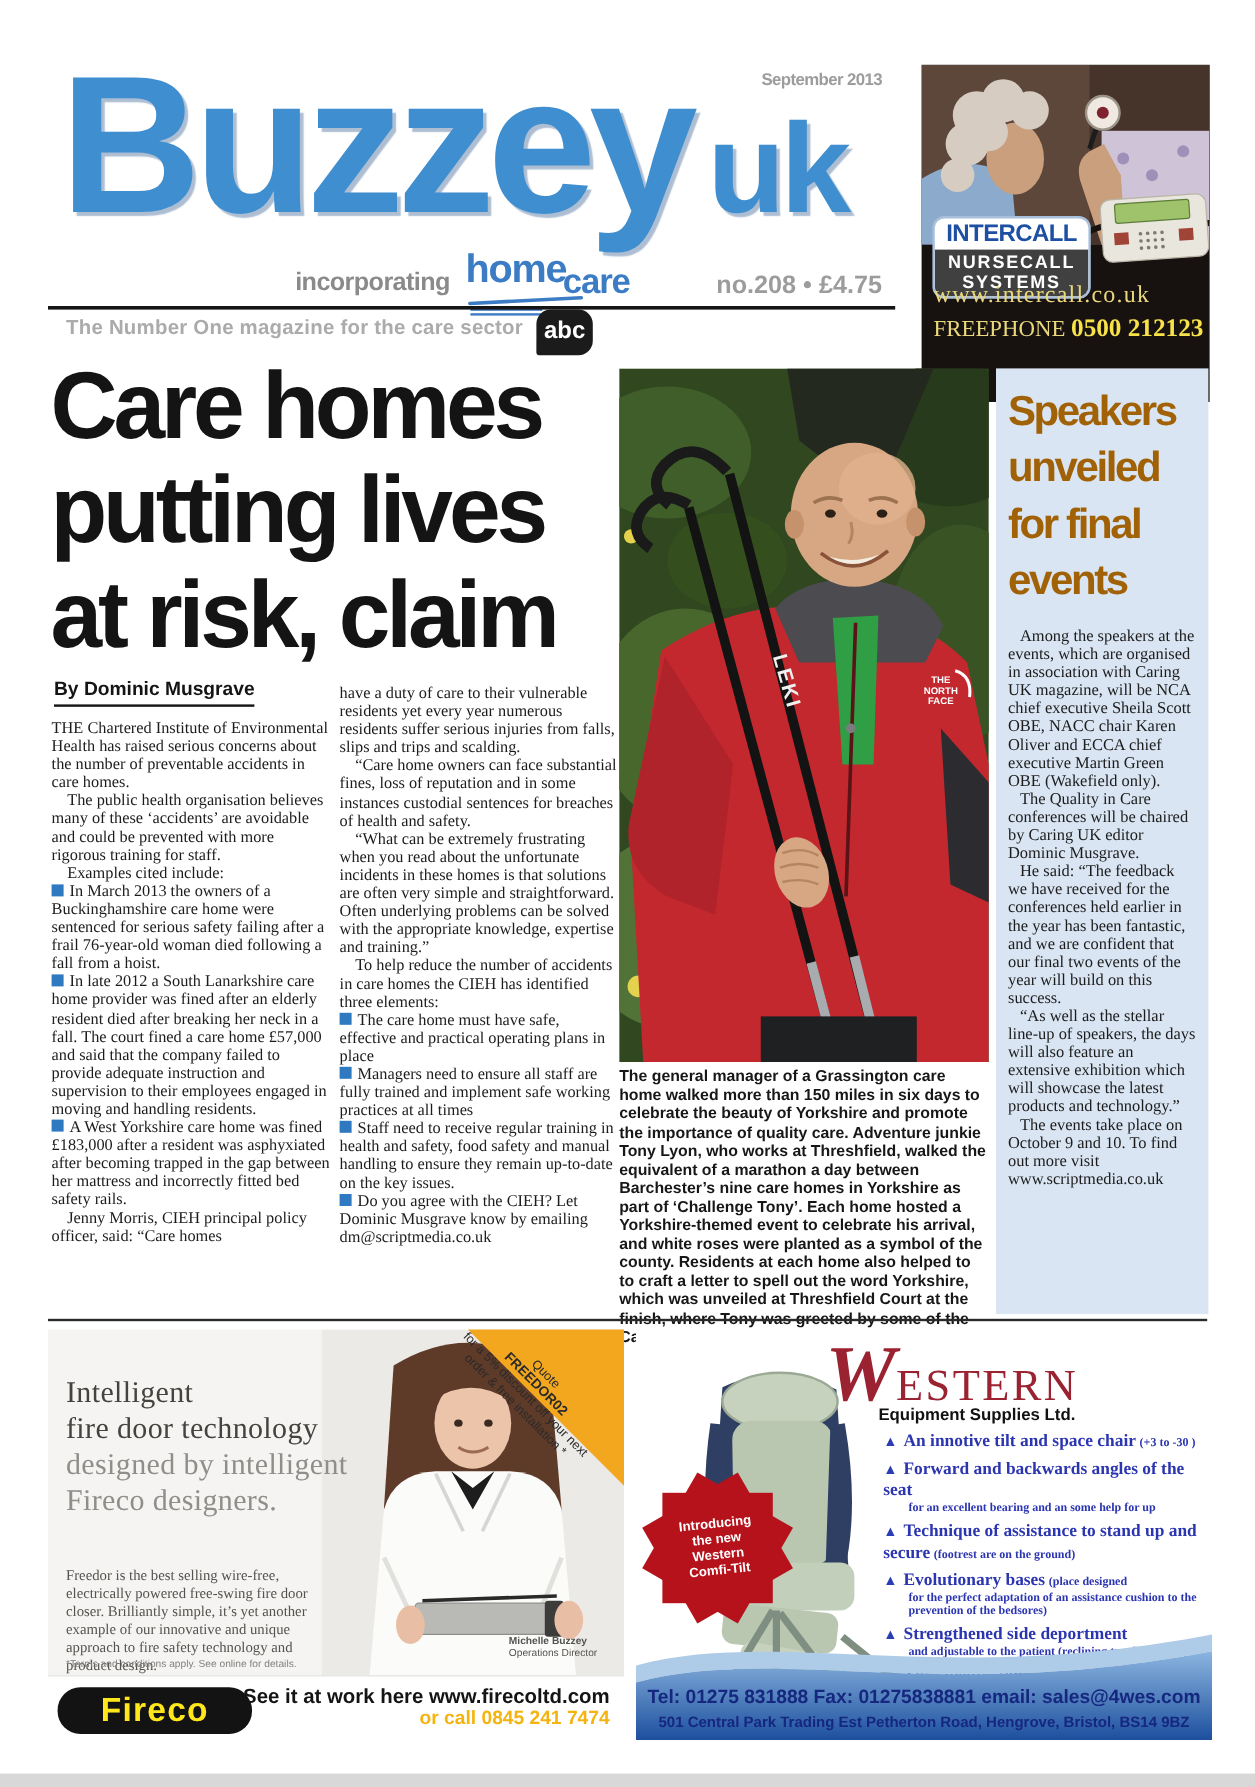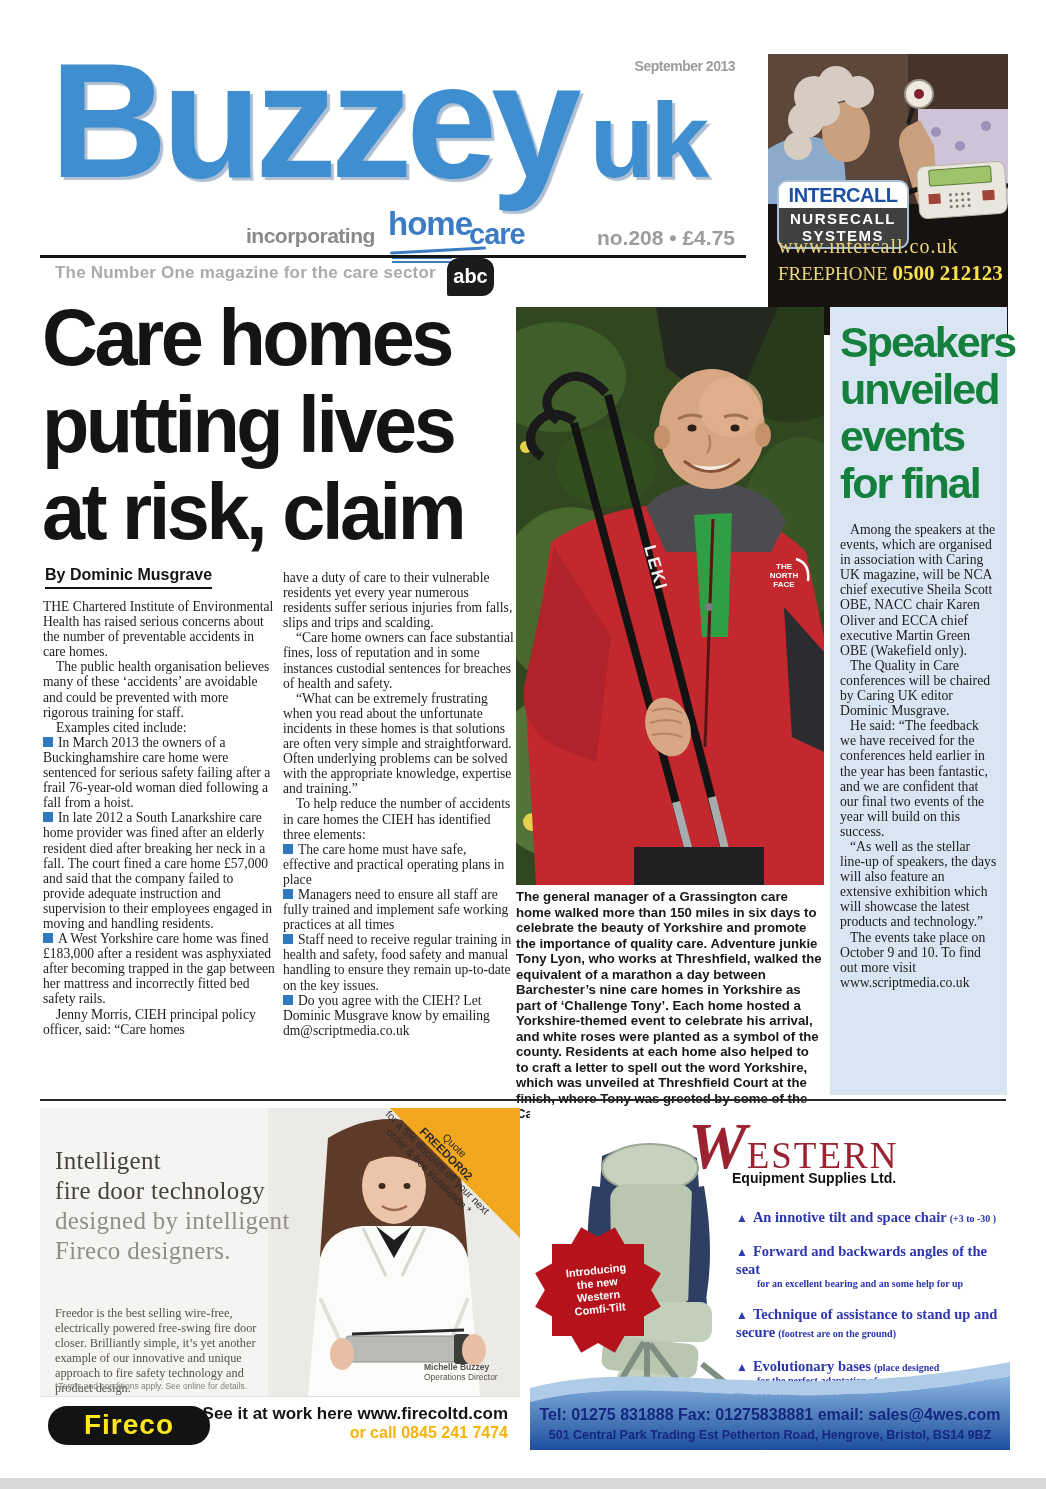--- a/index.html
+++ b/index.html
@@ -46,21 +46,21 @@
   .col p { margin:0; }
   .col p.ind { text-indent:13px; }
   .col p.bul::before { content:""; display:inline-block; width:10px; height:10px; background:#2e79bf; margin-right:5px; }
 
   
   .main-photo { left:516px; top:307px; width:308px; height:578px; }
   .caption { left:516px; top:889px; width:308px; font-size:13.2px; line-height:15.5px; font-weight:bold; color:#171717; }
 
   
   .sidebar { left:830px; top:307px; width:177px; height:788px; background:#d9e5f2; padding:12px 9px 0 10px; }
-  .sb-head { font-size:43px; line-height:47px; font-weight:bold; color:#15803d; letter-spacing:-2px; margin-bottom:15px; }
+  .sb-head { font-size:35px; line-height:47px; font-weight:bold; color:#a16207; letter-spacing:-2px; margin-bottom:15px; }
   .sidebar p { font-family:"Liberation Serif", serif; font-size:13.7px; line-height:15.1px; color:#1c1c1c; }
   .sidebar p.ind { text-indent:10px; }
 
   .rule-bottom { left:40px; top:1099px; width:966px; height:2px; background:#2a2a2a; }
 
   
   .fireco { left:40px; top:1108px; width:480px; height:344px; }
   .f-main { position:relative; width:480px; height:288px; background:#f5f4f2; overflow:hidden; }
   .f-photo { position:absolute; right:0; top:0; }
   .f-ribbon-bg { position:absolute; right:-92px; top:-92px; width:184px; height:184px; background:#f2a71e; transform:rotate(45deg); }
@@ -85,21 +85,21 @@
   .w-W { font-family:"Liberation Serif", serif; font-style:italic; font-weight:bold; font-size:66px; color:#9a2231; line-height:56px; }
   .w-rest { font-family:"Liberation Serif", serif; font-size:37px; color:#9a2231; letter-spacing:2px; }
   .w-sub { position:absolute; left:202px; top:62px; font-size:14px; font-weight:bold; color:#111;text-align:right; }
   .w-chair { position:absolute; left:2px; top:18px; }
   .w-star { position:absolute; left:6px; top:120px; width:124px; height:124px; }
   .w-star i { position:absolute; inset:16px; background:#b5121b; }
   .w-star i.r30 { transform:rotate(30deg); } .w-star i.r60 { transform:rotate(60deg); }
   .w-star span { position:absolute; inset:24px; display:flex; align-items:center; justify-content:center; text-align:center;
                  color:#fff; font-size:11px; line-height:13px; font-weight:bold; transform:rotate(-6deg); }
   .w-bullets { position:absolute; left:206px; top:84px; width:268px; }
-  .w-b { margin-bottom:5px;margin-top:16px; }
+  .w-b { margin-bottom:5px; }
   .w-b .tri { color:#2b3db5; font-size:12px; margin-right:5px; }
   .w-b .main { font-family:"Liberation Serif", serif; font-weight:bold; font-size:14.5px; color:#2b35b0; }
   .w-b .note { font-family:"Liberation Serif", serif; font-weight:bold; font-size:10px; color:#2b35b0; margin-left:3px; }
   .w-b .sub { font-family:"Liberation Serif", serif; font-weight:bold; font-size:10px; line-height:11px; color:#2b35b0; margin-left:21px; }
   .w-b .sub:empty, .w-b .note:empty { display:none; }
   .w-footer { position:absolute; left:0; bottom:2px; width:480px; height:96px; }
   .w-tel { position:absolute; left:0; bottom:26px; width:100%; text-align:center; font-weight:bold; font-size:16px; color:#15277e; }
   .w-addr { position:absolute; left:0; bottom:8px; width:100%; text-align:center; font-weight:bold; font-size:12.5px; color:#15277e; }
 
   .scan-edge { left:0; top:1478px; width:1046px; height:11px; background:#d8d8d8; }
@@ -270,22 +270,22 @@
     <ellipse cx="152" cy="420" rx="22" ry="30" fill="#d7a783" transform="rotate(-18 152 420)"></ellipse>
     <path d="M136,404 q16,-6 30,2 M134,416 q16,-6 32,0 M136,428 q16,-4 30,2" stroke="#b5855f" stroke-width="2" fill="none"></path>
     <rect x="118" y="540" width="130" height="38" fill="#1f2022"></rect>
   </svg>
   <div class="abs caption">The general manager of a Grassington care home walked more than 150 miles in six days to celebrate the beauty of Yorkshire and promote the importance of quality care. Adventure junkie Tony Lyon, who works at Threshfield, walked the equivalent of a marathon a day between Barchester’s nine care homes in Yorkshire as part of ‘Challenge Tony’. Each home hosted a Yorkshire-themed event to celebrate his arrival, and white roses were planted as a symbol of the county. Residents at each home also helped to to craft a letter to spell out the word Yorkshire, which was unveiled at Threshfield Court at the finish, where Tony was greeted by some of the Calendar Girls.</div>
 
   <div class="abs sidebar">
     <div class="sb-head">
       <div>Speakers</div>
       <div>unveiled</div>
+      <div>for final</div>
       <div>events</div>
-      <div>for final</div>
     </div>
     <p class="ind">Among the speakers at the events, which are organised in association with Caring UK magazine, will be NCA chief executive Sheila Scott OBE, NACC chair Karen Oliver and ECCA chief executive Martin Green OBE (Wakefield only).</p>
     <p class="ind">The Quality in Care conferences will be chaired by Caring UK editor Dominic Musgrave.</p>
     <p class="ind">He said: “The feedback we have received for the conferences held earlier in the year has been fantastic, and we are confident that our final two events of the year will build on this success.</p>
     <p class="ind">“As well as the stellar line-up of speakers, the days will also feature an extensive exhibition which will showcase the latest products and technology.”</p>
     <p class="ind">The events take place on October 9 and 10. To find out more visit www.scriptmedia.co.uk</p>
   </div>
 
   <div class="abs rule-bottom"></div>
 

